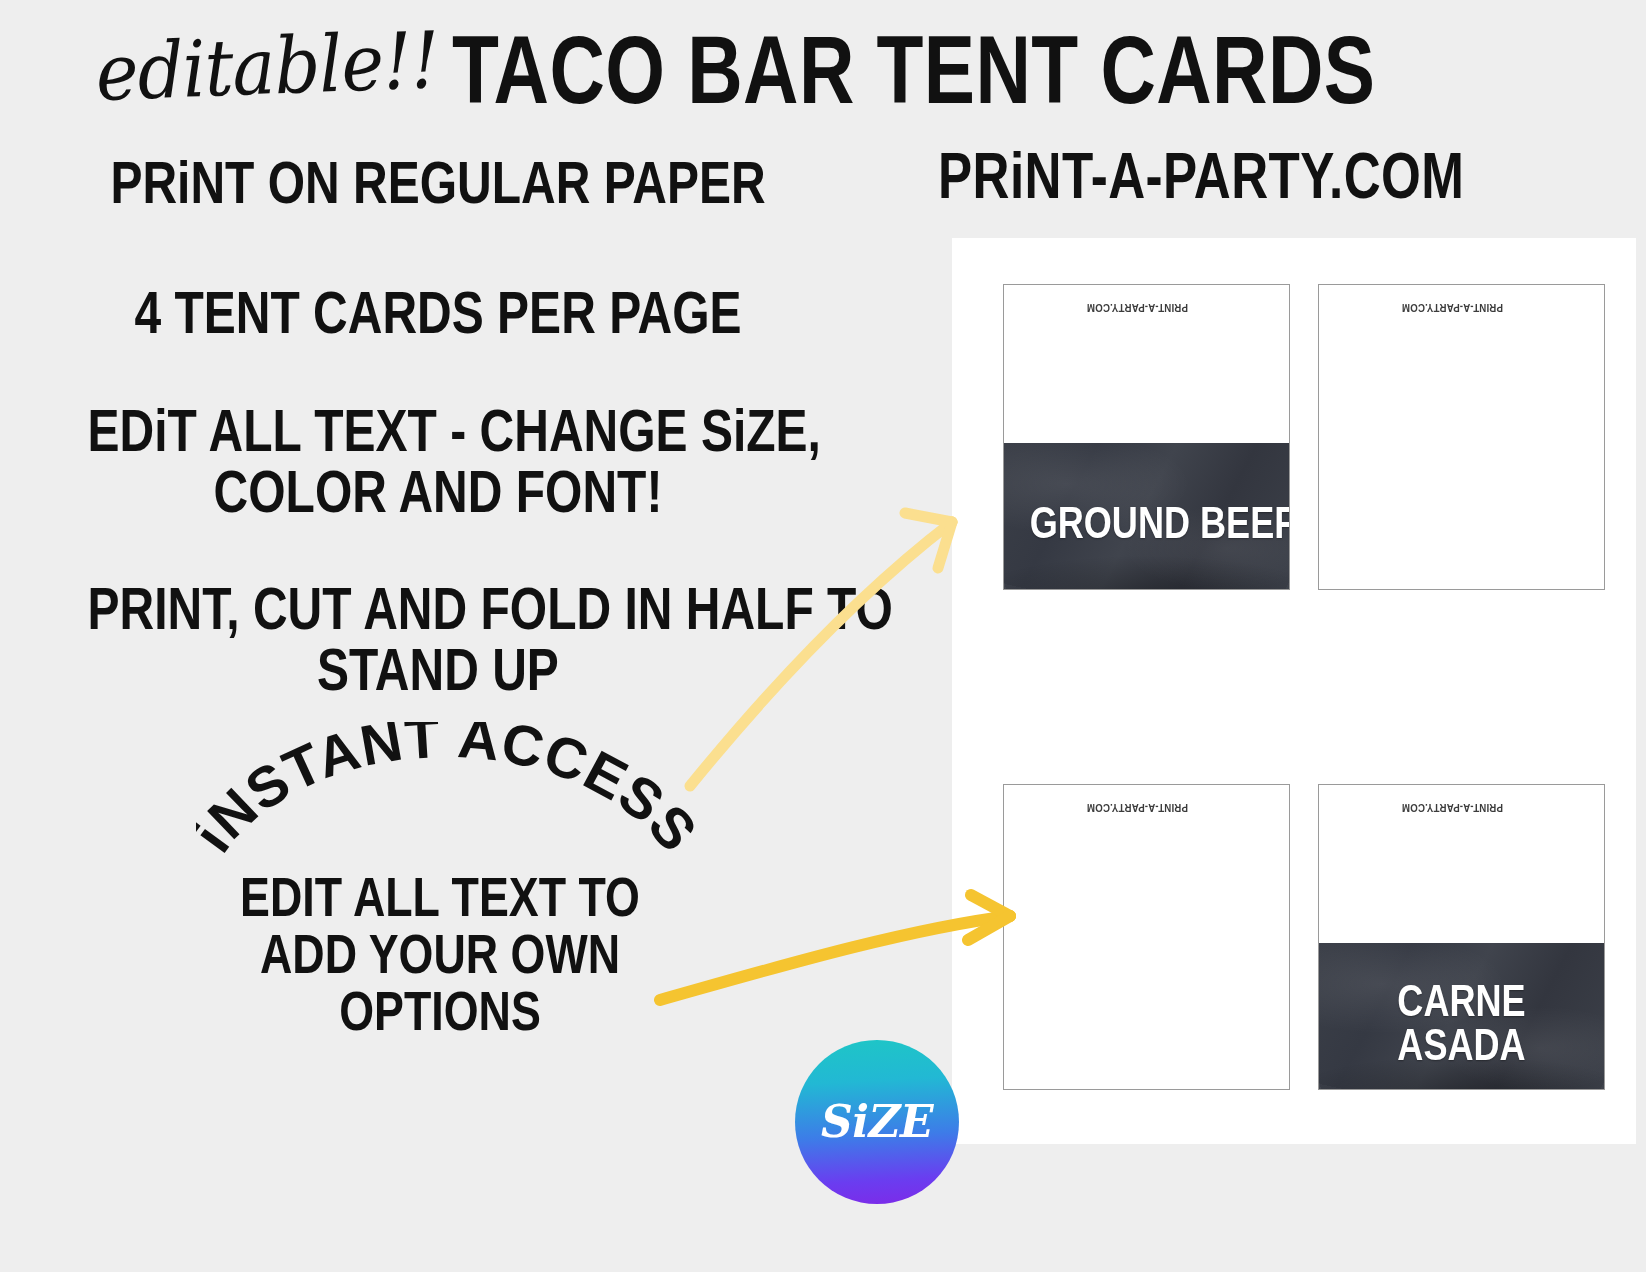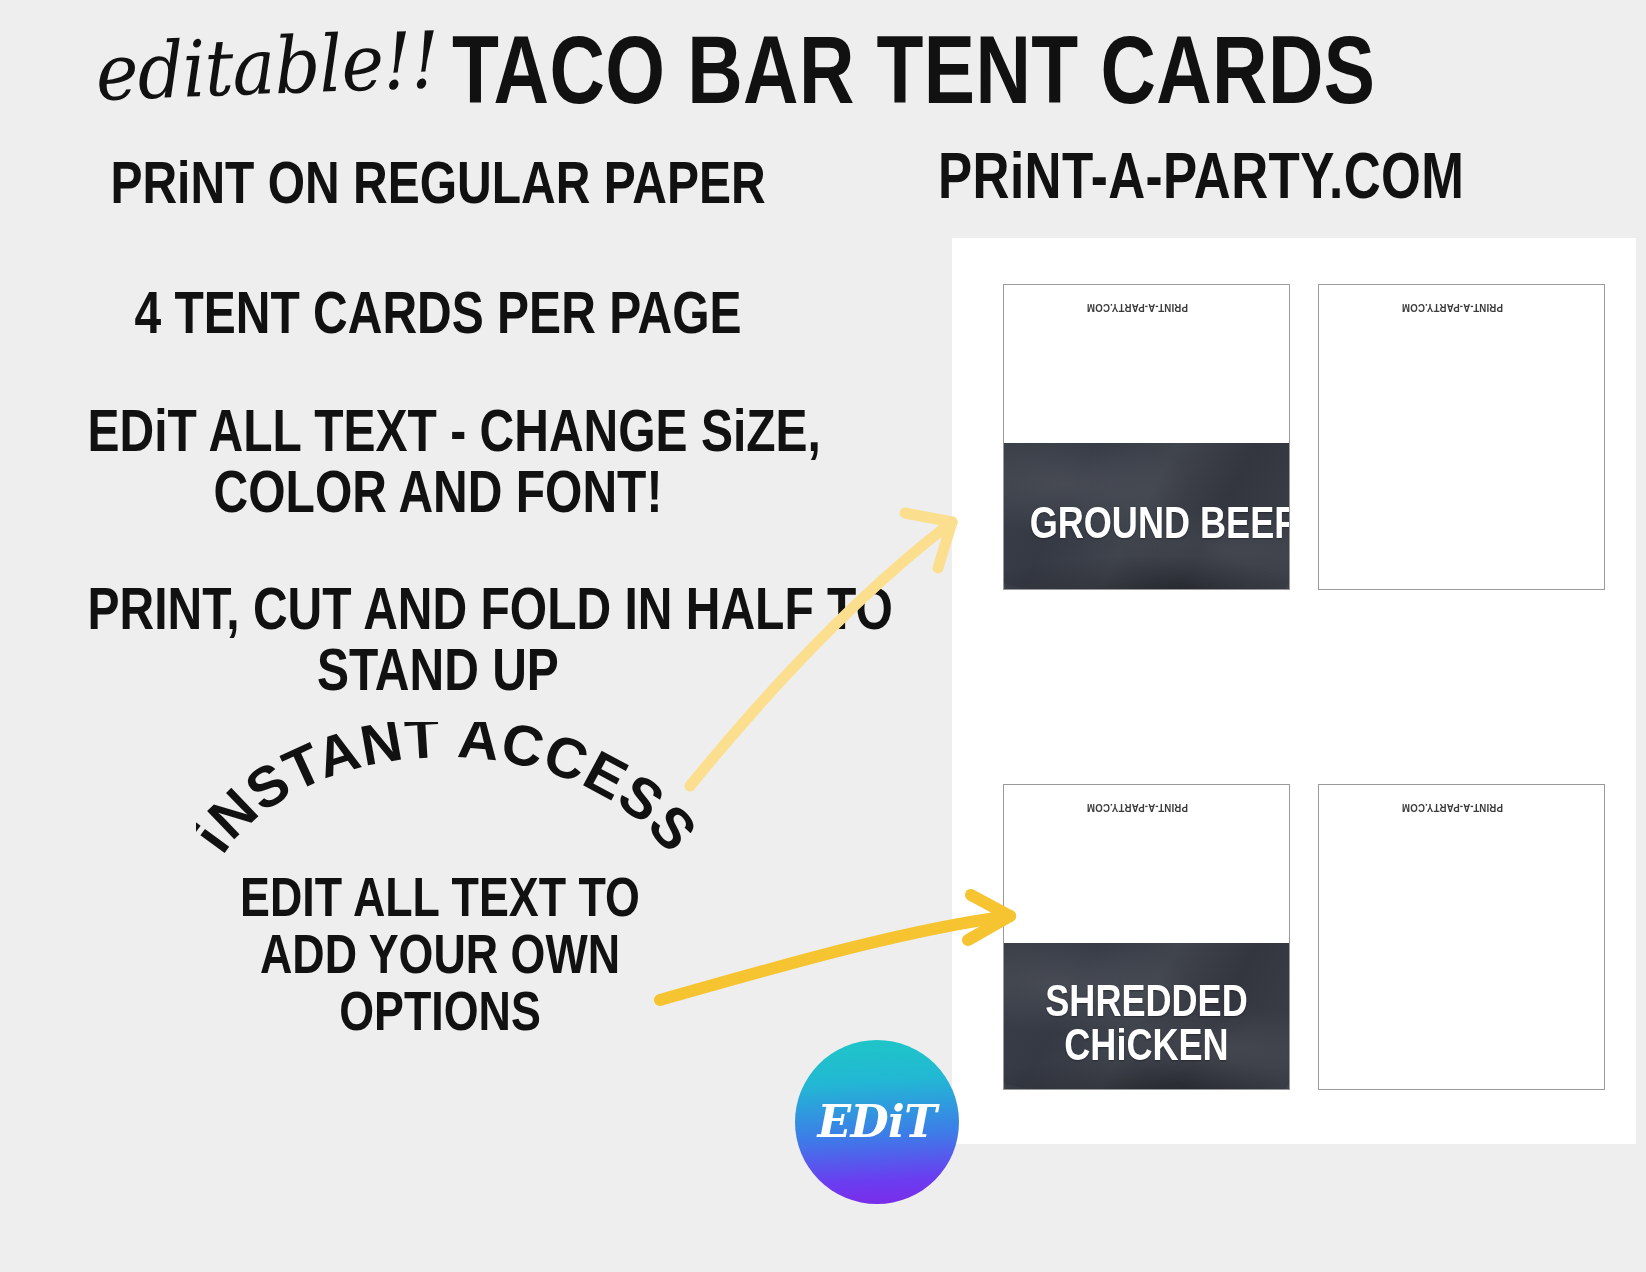--- a/index.html
+++ b/index.html
@@ -210,47 +210,47 @@
       </div>
     </div>
   </div>
 
   <div class="card" id="card-shredded-chicken">
     <div class="card-top">
       <div class="wm-wrap">
         <div class="wm-in">PRINT-A-PARTY.COM</div>
       </div>
     </div>
+  </div>
+
+  <div class="card" id="card-carne-asada">
+    <div class="card-top">
+      <div class="wm-wrap">
+        <div class="wm-in">PRINT-A-PARTY.COM</div>
+      </div>
+    </div>
     <div class="card-bottom">
       <div class="chalk"></div>
       <div class="card-label lbl-2">
-        <div>SHREDDED</div>
-        <div>CHiCKEN</div>
-      </div>
-    </div>
-  </div>
-
-  <div class="card" id="card-carne-asada">
-    <div class="card-top">
-      <div class="wm-wrap">
-        <div class="wm-in">PRINT-A-PARTY.COM</div>
+        <div>CARNE</div>
+        <div>ASADA</div>
       </div>
     </div>
   </div>
 
   <svg class="arrows" viewBox="0 0 1646 1272">
     <g>
       <path d="M 690,786 C 760,700 850,600 952,522" stroke="#FBDF8F" stroke-width="11" fill="none" stroke-linecap="round"></path>
       <path d="M 952,522 L 905,513" stroke="#FBDF8F" stroke-width="11" fill="none" stroke-linecap="round"></path>
       <path d="M 952,522 L 938,568" stroke="#FBDF8F" stroke-width="11" fill="none" stroke-linecap="round"></path>
     </g>
     <g>
       <path d="M 660,1000 C 760,972 900,930 1010,916" stroke="#F5C430" stroke-width="12" fill="none" stroke-linecap="round"></path>
       <path d="M 1010,916 L 971,895" stroke="#F5C430" stroke-width="12" fill="none" stroke-linecap="round"></path>
       <path d="M 1010,916 L 968,940" stroke="#F5C430" stroke-width="12" fill="none" stroke-linecap="round"></path>
     </g>
   </svg>
 
   <div class="canva">
-    <span>EDiT</span>
+    <span>SiZE</span>
   </div>
 
 </div>
 
 </body></html>

